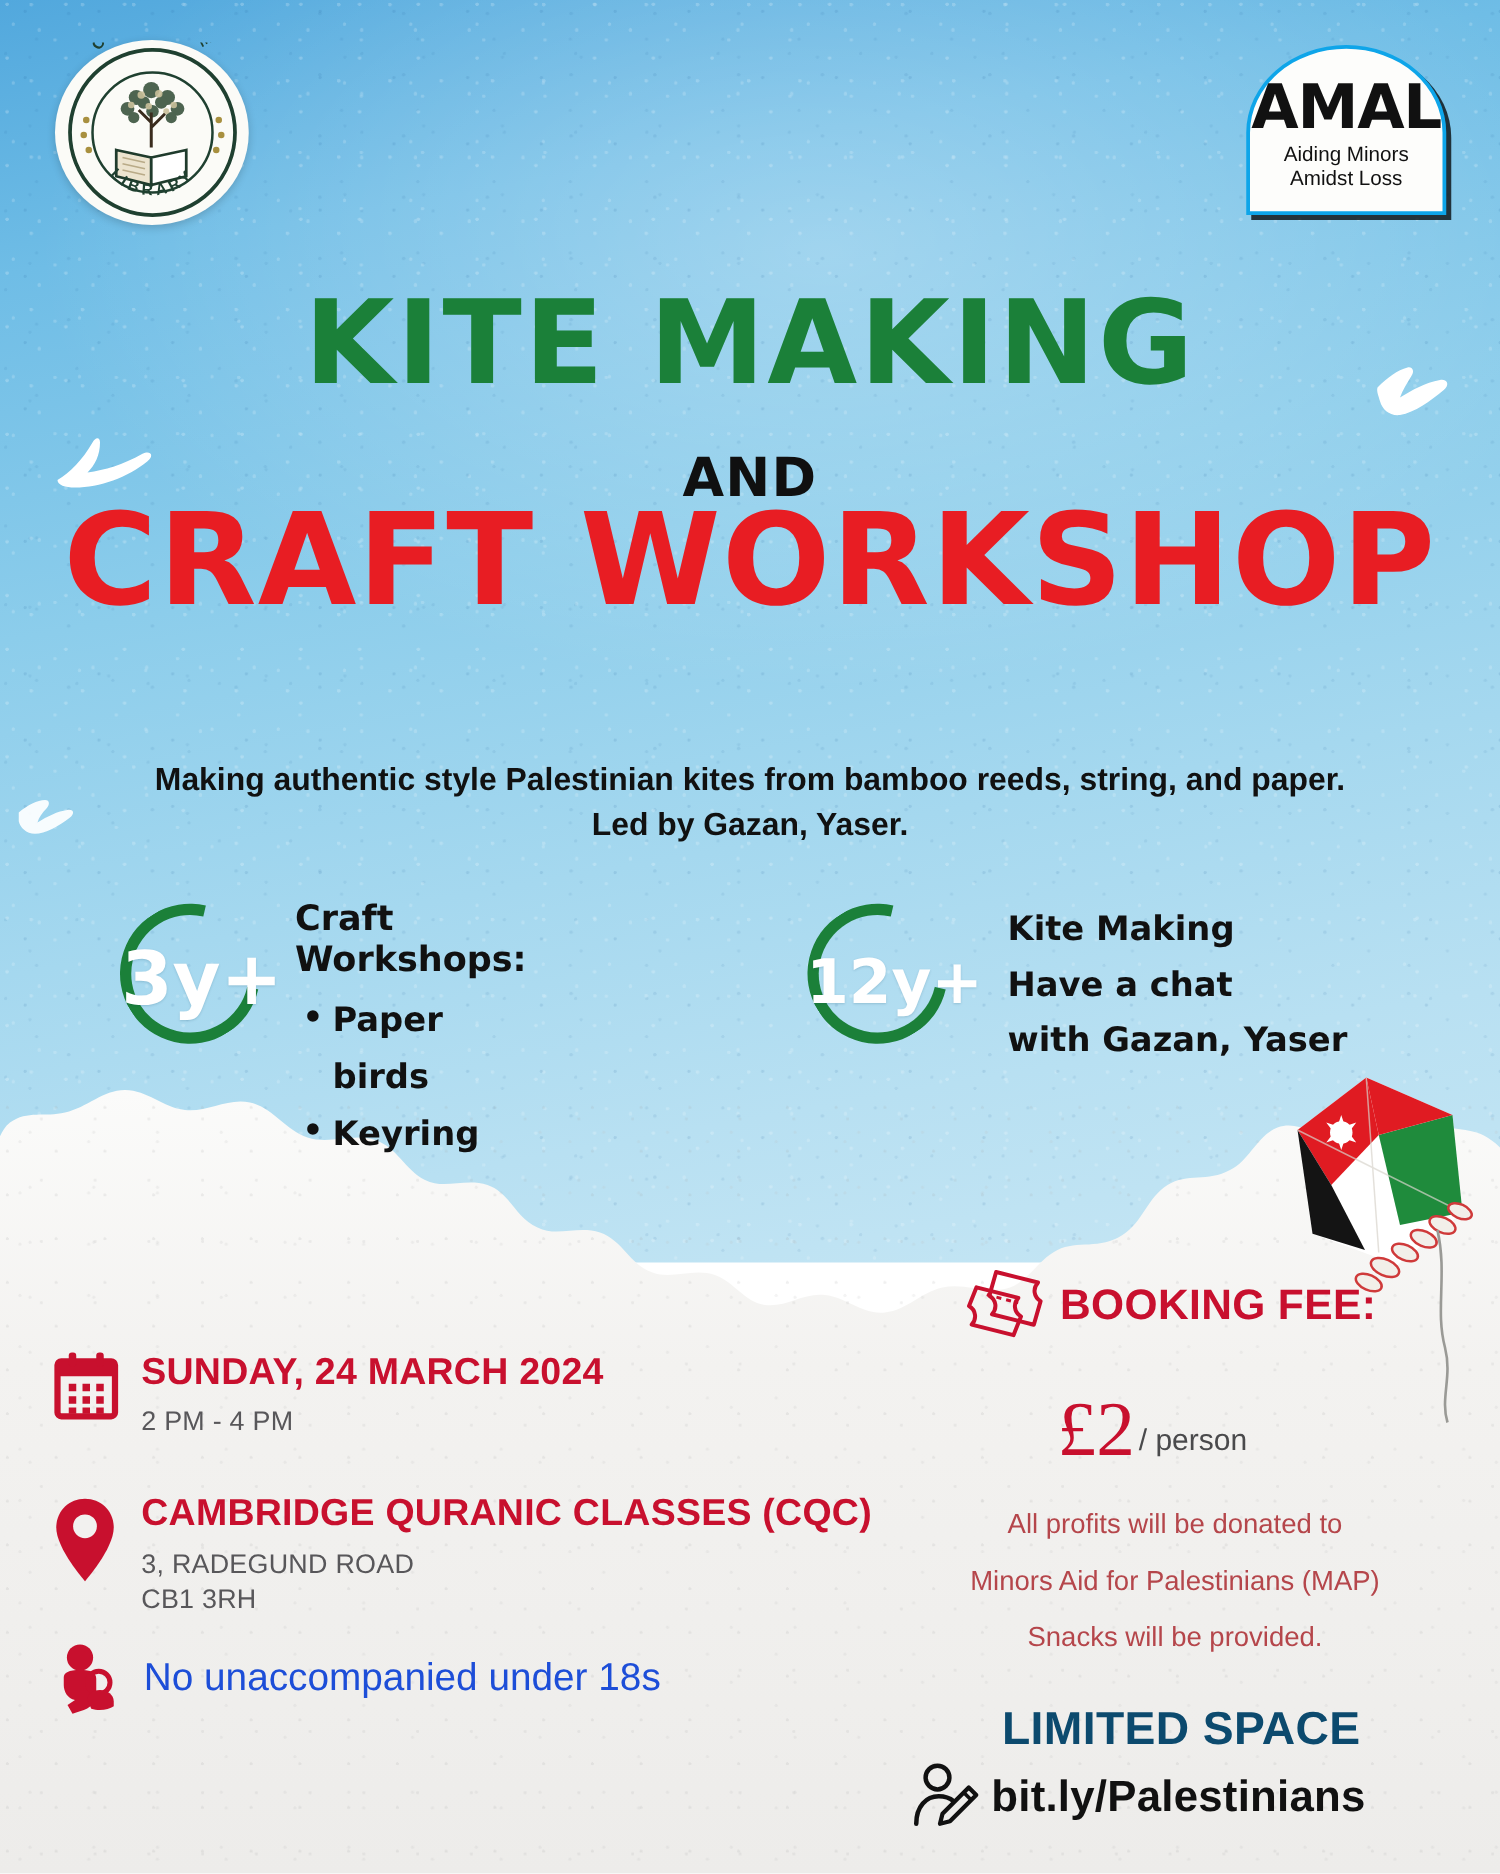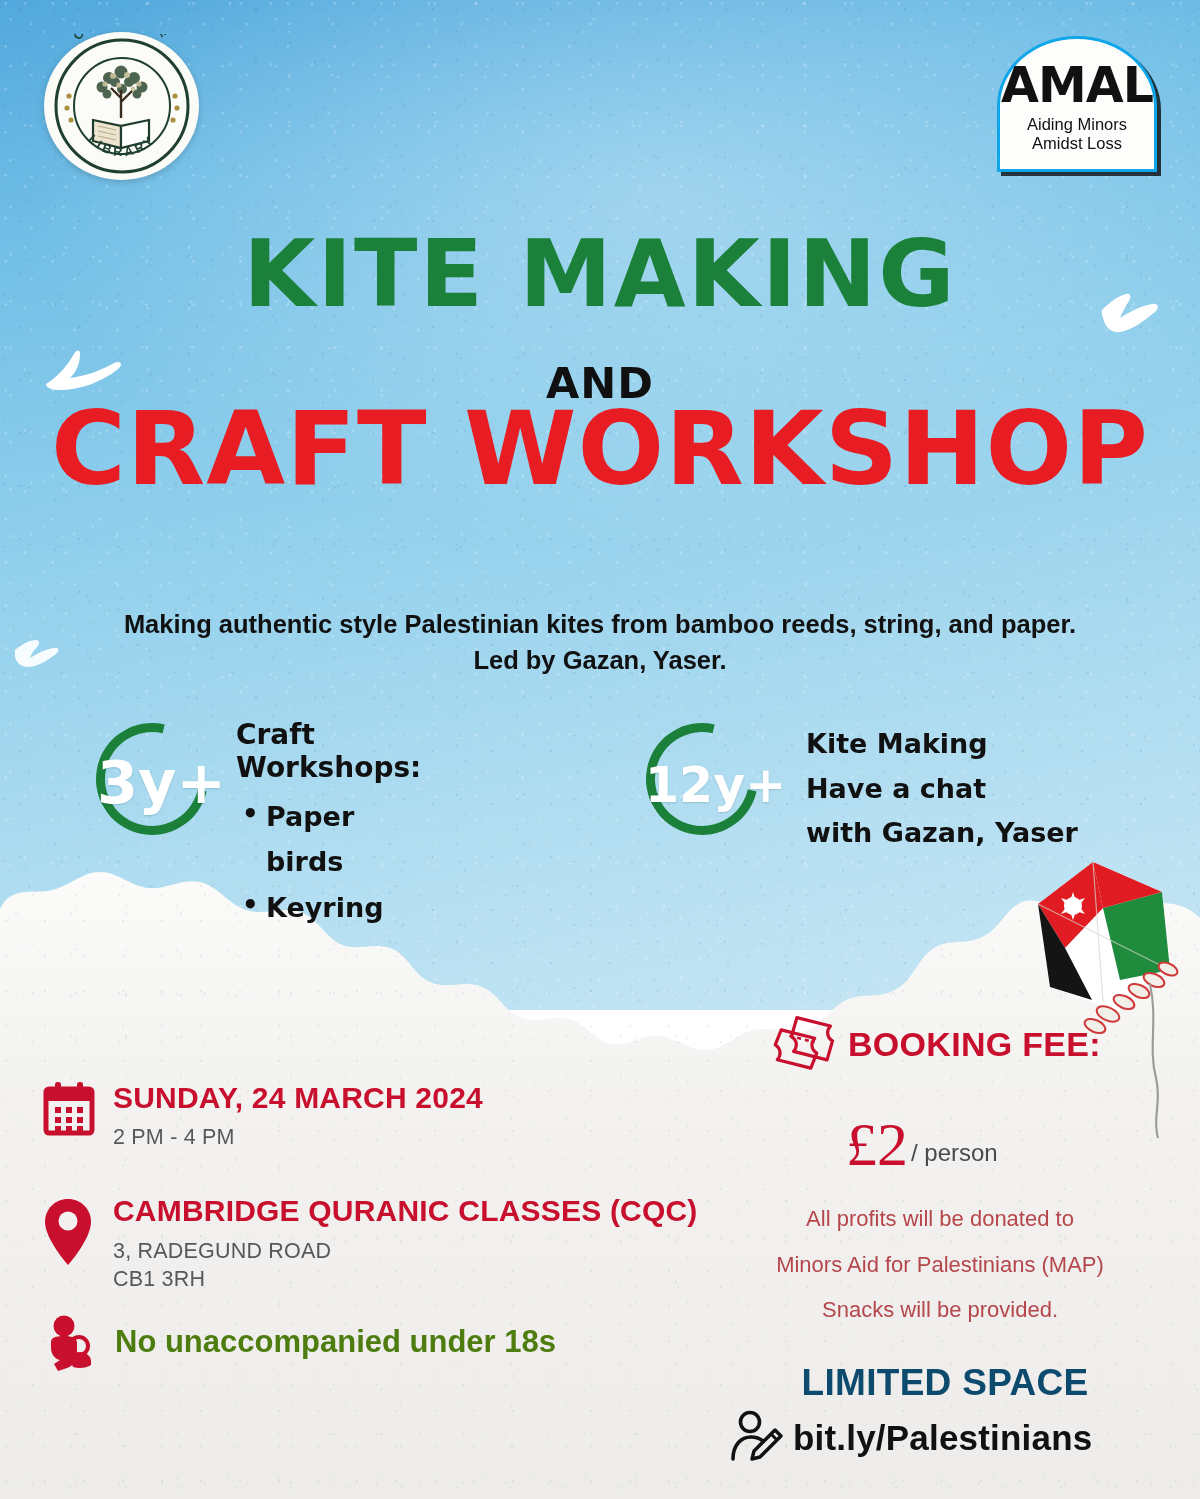--- a/index.html
+++ b/index.html
@@ -174,21 +174,21 @@
   
   .info-row { position:absolute; }
   .info-title {
     font-size:30px; font-weight:bold; color:#c8102e; letter-spacing:.2px;
     white-space:nowrap;
   }
   .info-sub {
     font-size:21.5px; color:#58575a; line-height:1.32; letter-spacing:.2px;
   }
   .info-big {
-    font-size:31px; font-weight:bold; color:#4d7c0f; white-space:nowrap;
+    font-size:31px; font-weight:normal; color:#1d4ed8; white-space:nowrap;
   }
 
   
   .booking-head {
     position:absolute; left:848px; top:1025px;
     font-size:34px; font-weight:bold; color:#c8102e; letter-spacing:.3px;
   }
   .price-wrap {
     position:absolute; left:846px; top:1115px;
     display:flex; align-items:flex-end;

